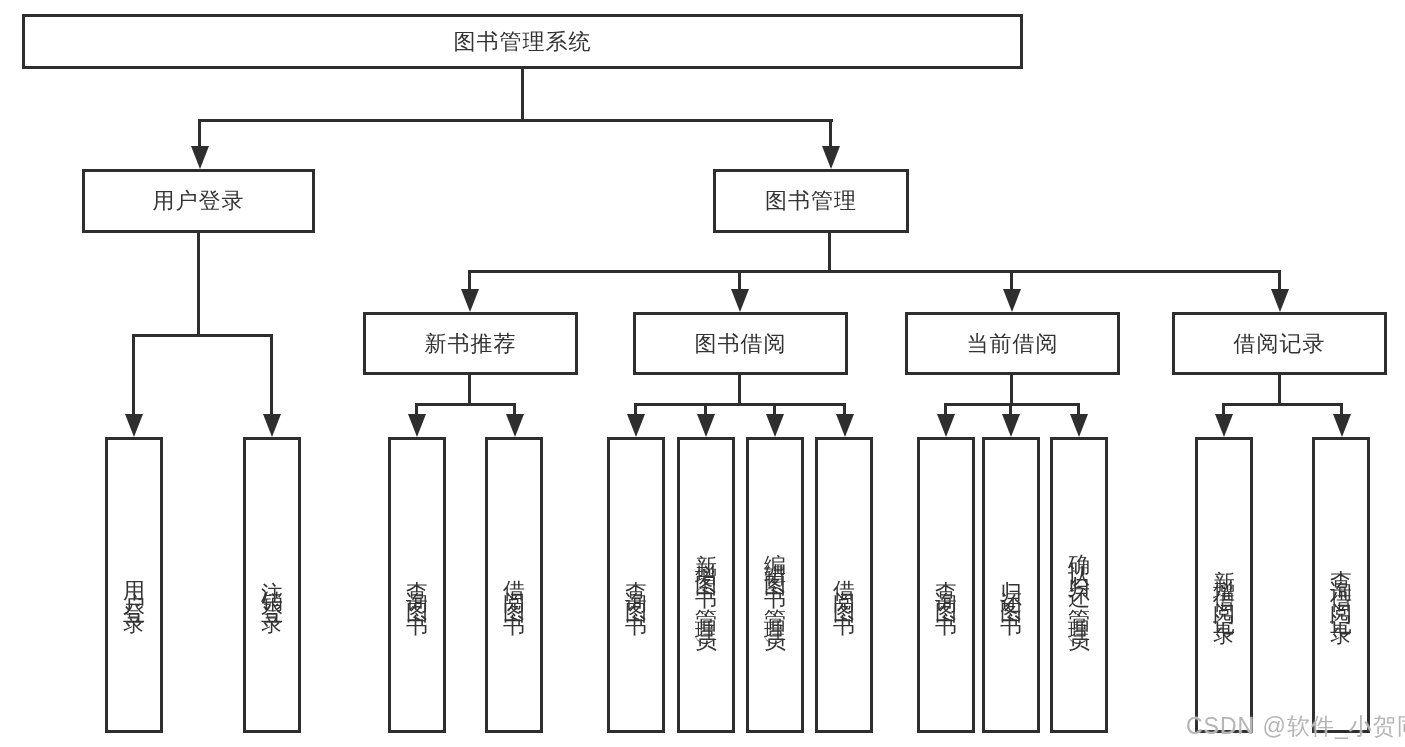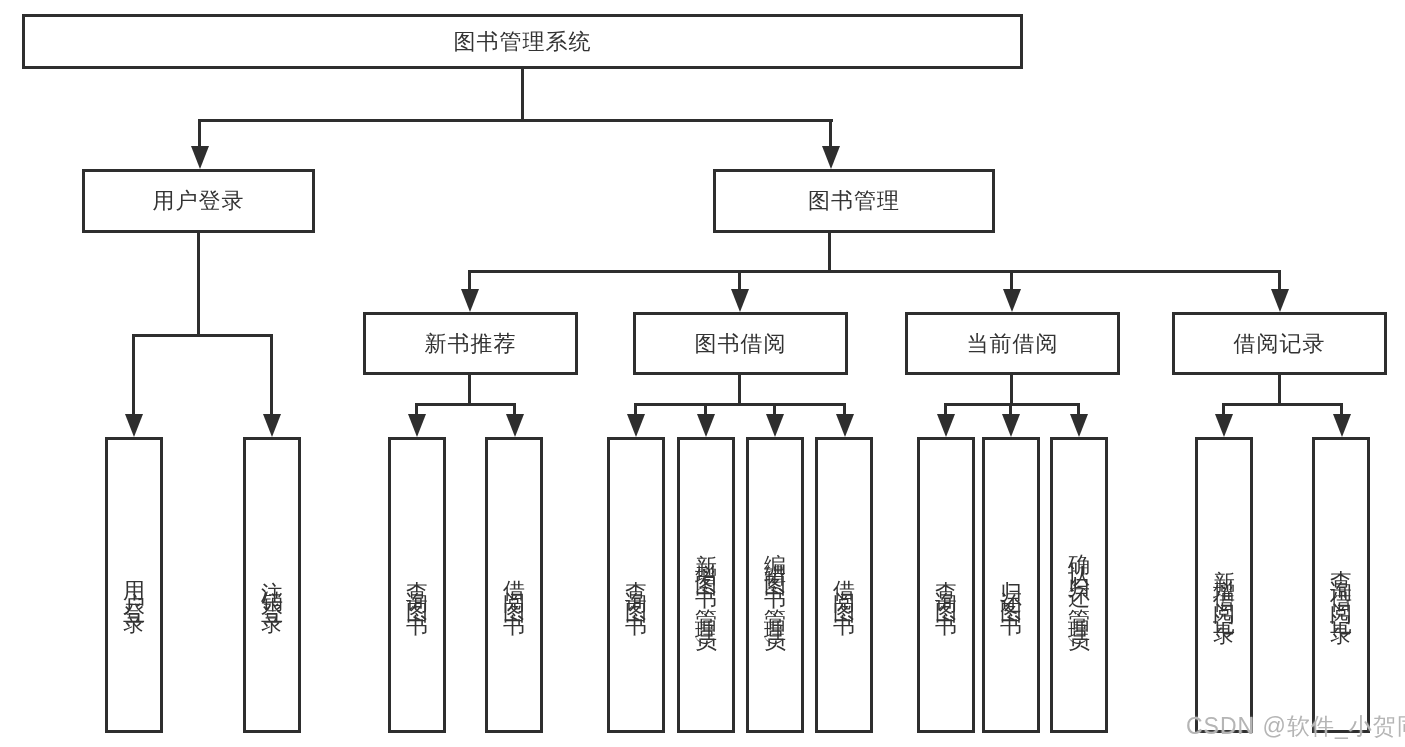--- a/index.html
+++ b/index.html
@@ -122,21 +122,21 @@
   <div class="ar" style="left:1215px;top:414px;"></div>
   <div class="ar" style="left:1333px;top:414px;"></div>
 
   <div class="box" style="left:22px;top:14px;width:1001px;height:55px;">
     <span>图书管理系统</span>
   </div>
 
   <div class="box" style="left:82px;top:169px;width:233px;height:64px;">
     <span>用户登录</span>
   </div>
-  <div class="box" style="left:713px;top:169px;width:282px;height:64px;">
+  <div class="box" style="left:713px;top:169px;width:196px;height:64px;">
     <span>图书管理</span>
   </div>
 
   <div class="box" style="left:633px;top:312px;width:215px;height:63px;">
     <span>图书借阅</span>
   </div>
   <div class="box" style="left:363px;top:312px;width:215px;height:63px;">
     <span>新书推荐</span>
   </div>
   <div class="box" style="left:1172px;top:312px;width:215px;height:63px;">

